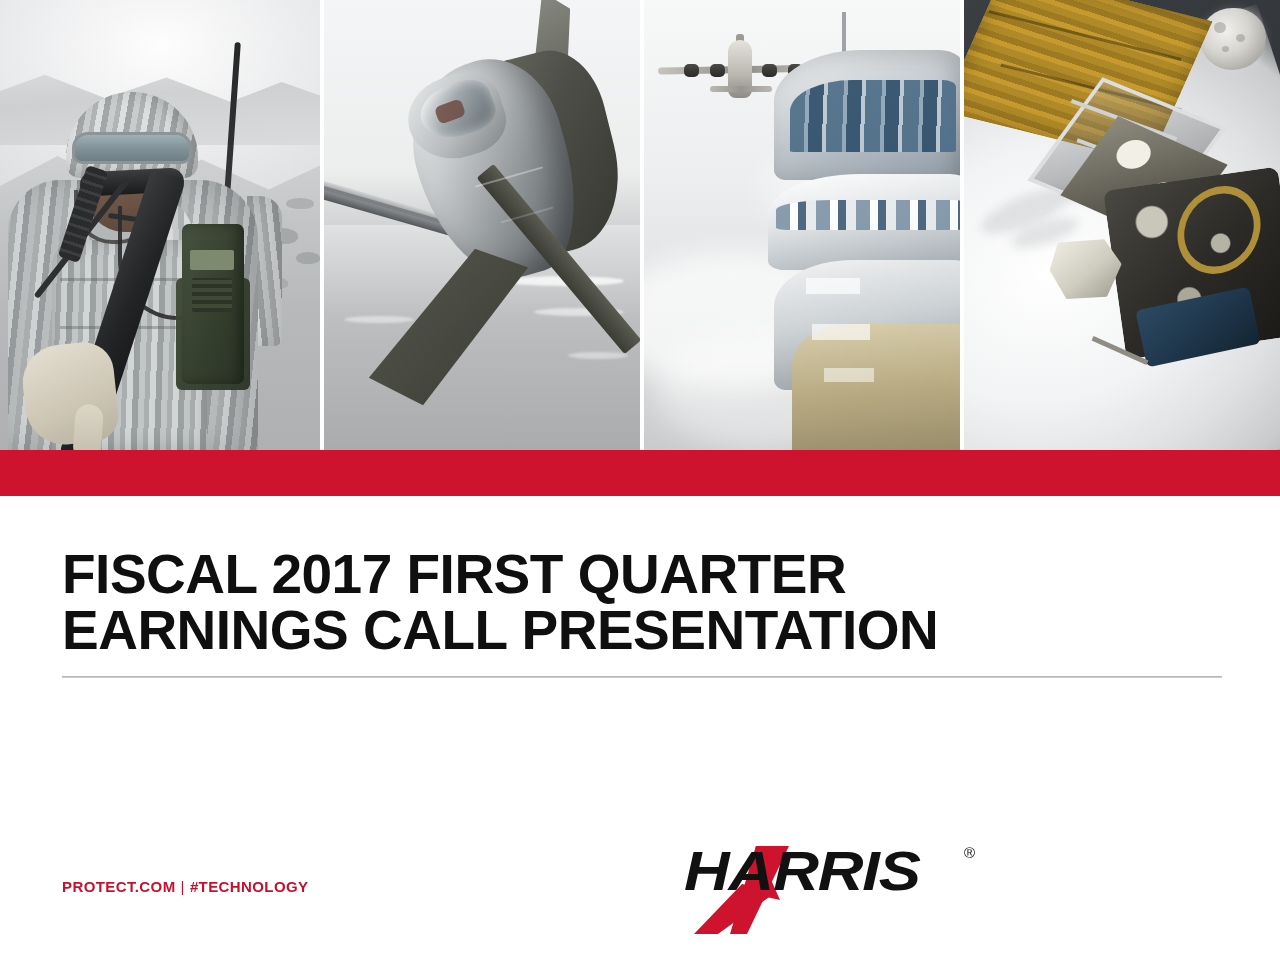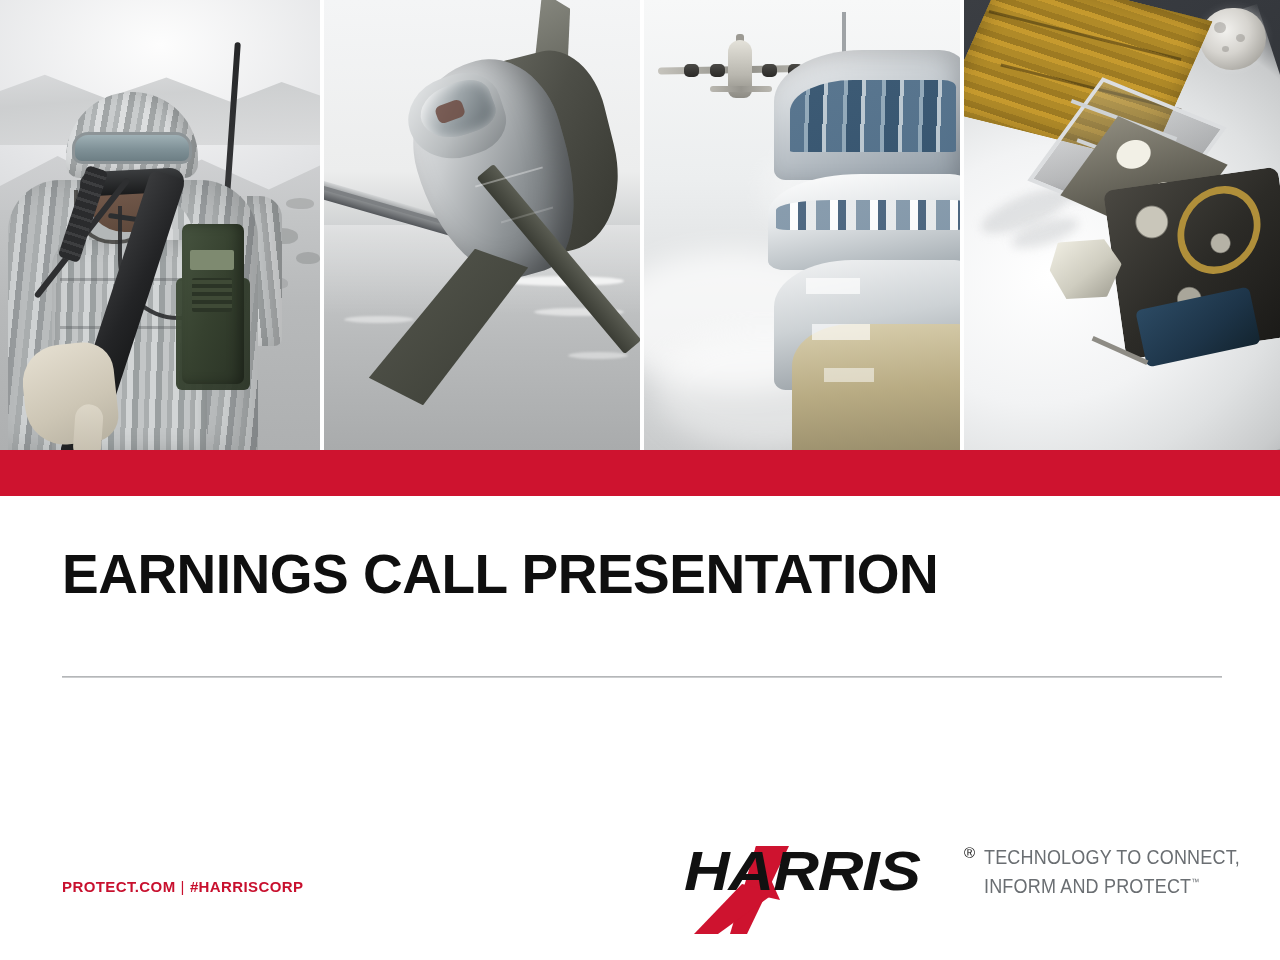--- a/index.html
+++ b/index.html
@@ -572,33 +572,30 @@
     <div class="sat-ring"></div>
     <div class="sat-dish"></div>
     <div class="sat-blue"></div>
     <div class="sat-boom" style="left:126px;top:348px;width:60px;height:5px;transform:rotate(24deg);"></div>
   </div>
 </div>
 
 <div id="red-band" style="background: rgb(206, 19, 47);"></div>
 
 <div id="title-block">
+  <div class="title-line" style="color: rgb(15, 15, 15);">FISCAL 2017 FIRST QUARTER</div>
   <div class="title-line" style="color: rgb(15, 15, 15);">EARNINGS CALL PRESENTATION</div>
 </div>
 <div id="title-rule"></div>
 
 <div id="footer-url" style="color: rgb(200, 16, 46);">
-  <span>PROTECT.COM</span><span class="sep" style="color: rgb(200, 16, 46);">|</span><span>#HARRISCORP</span>
+  <span>PROTECT.COM</span><span class="sep" style="color: rgb(200, 16, 46);">|</span><span>#TECHNOLOGY</span>
 </div>
 
 <div id="harris-logo">
   <svg id="logo-bolt" viewBox="0 0 300 96">
     <polygon points="72,8 105,8 63,96 46,96" fill="#CE132F"></polygon>
     <polygon points="72,8 96,62 60,54" fill="#CE132F"></polygon>
     <polygon points="58,46 92,54 34,96 10,96" fill="#CE132F"></polygon>
   </svg>
   <div id="logo-wordmark" style="color: rgb(17, 17, 17);">HARRIS</div>
   <div id="logo-reg" style="color: rgb(17, 17, 17);">®</div>
-  <div id="logo-tagline">
-    <div class="tagline-line" style="color: rgb(106, 110, 114);">TECHNOLOGY TO CONNECT,</div>
-    <div class="tagline-line" style="color: rgb(106, 110, 114);"><span>INFORM AND PROTECT</span><sup>™</sup></div>
-  </div>
 </div>
 
 </body></html>

